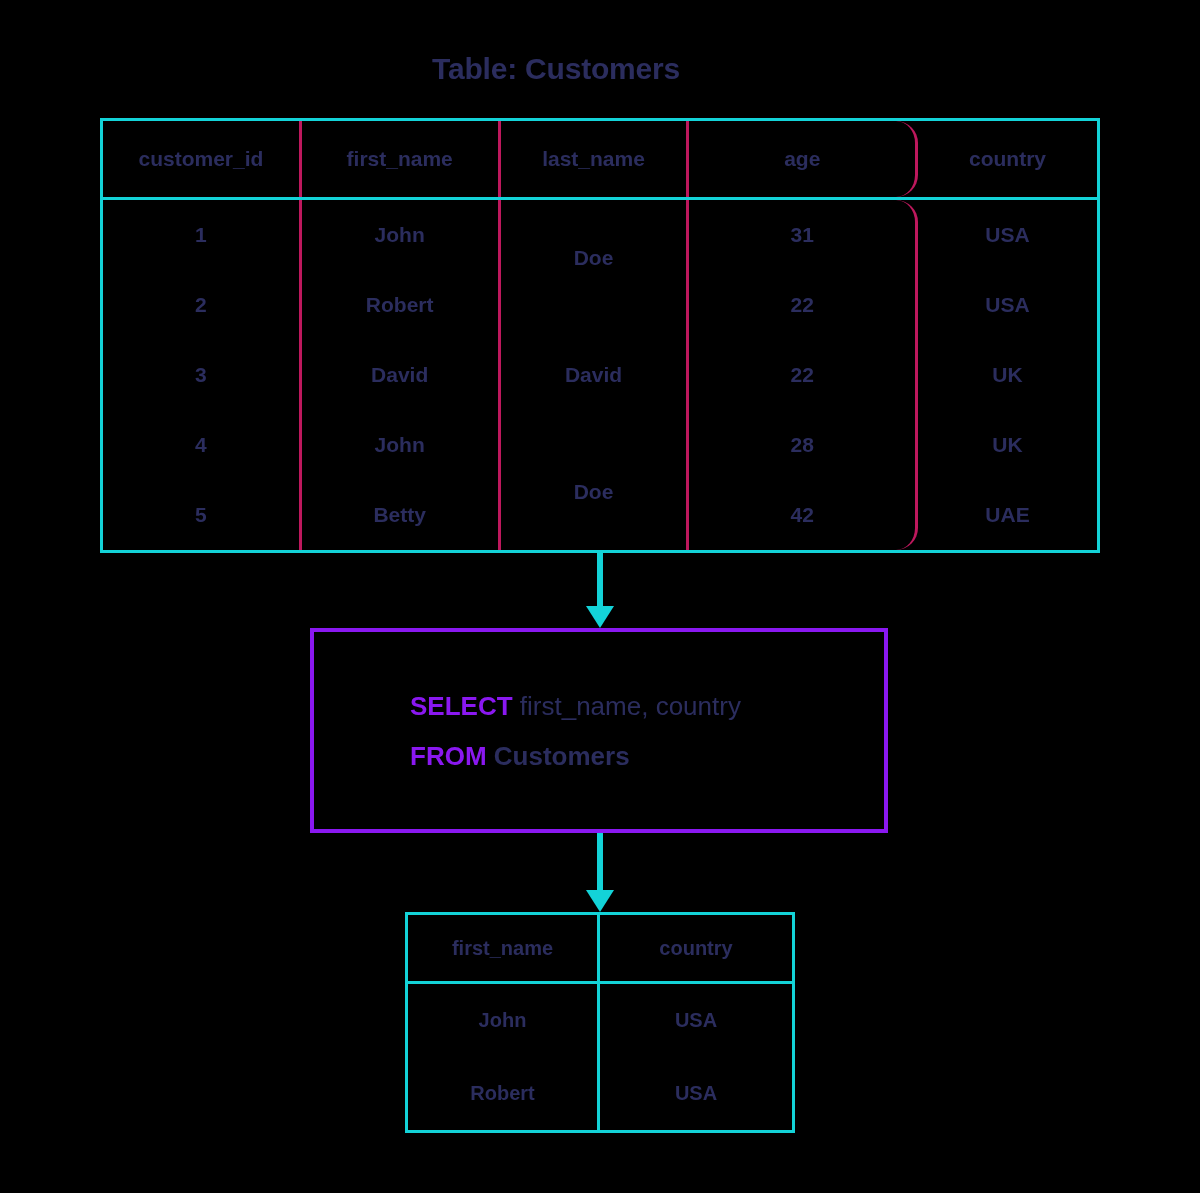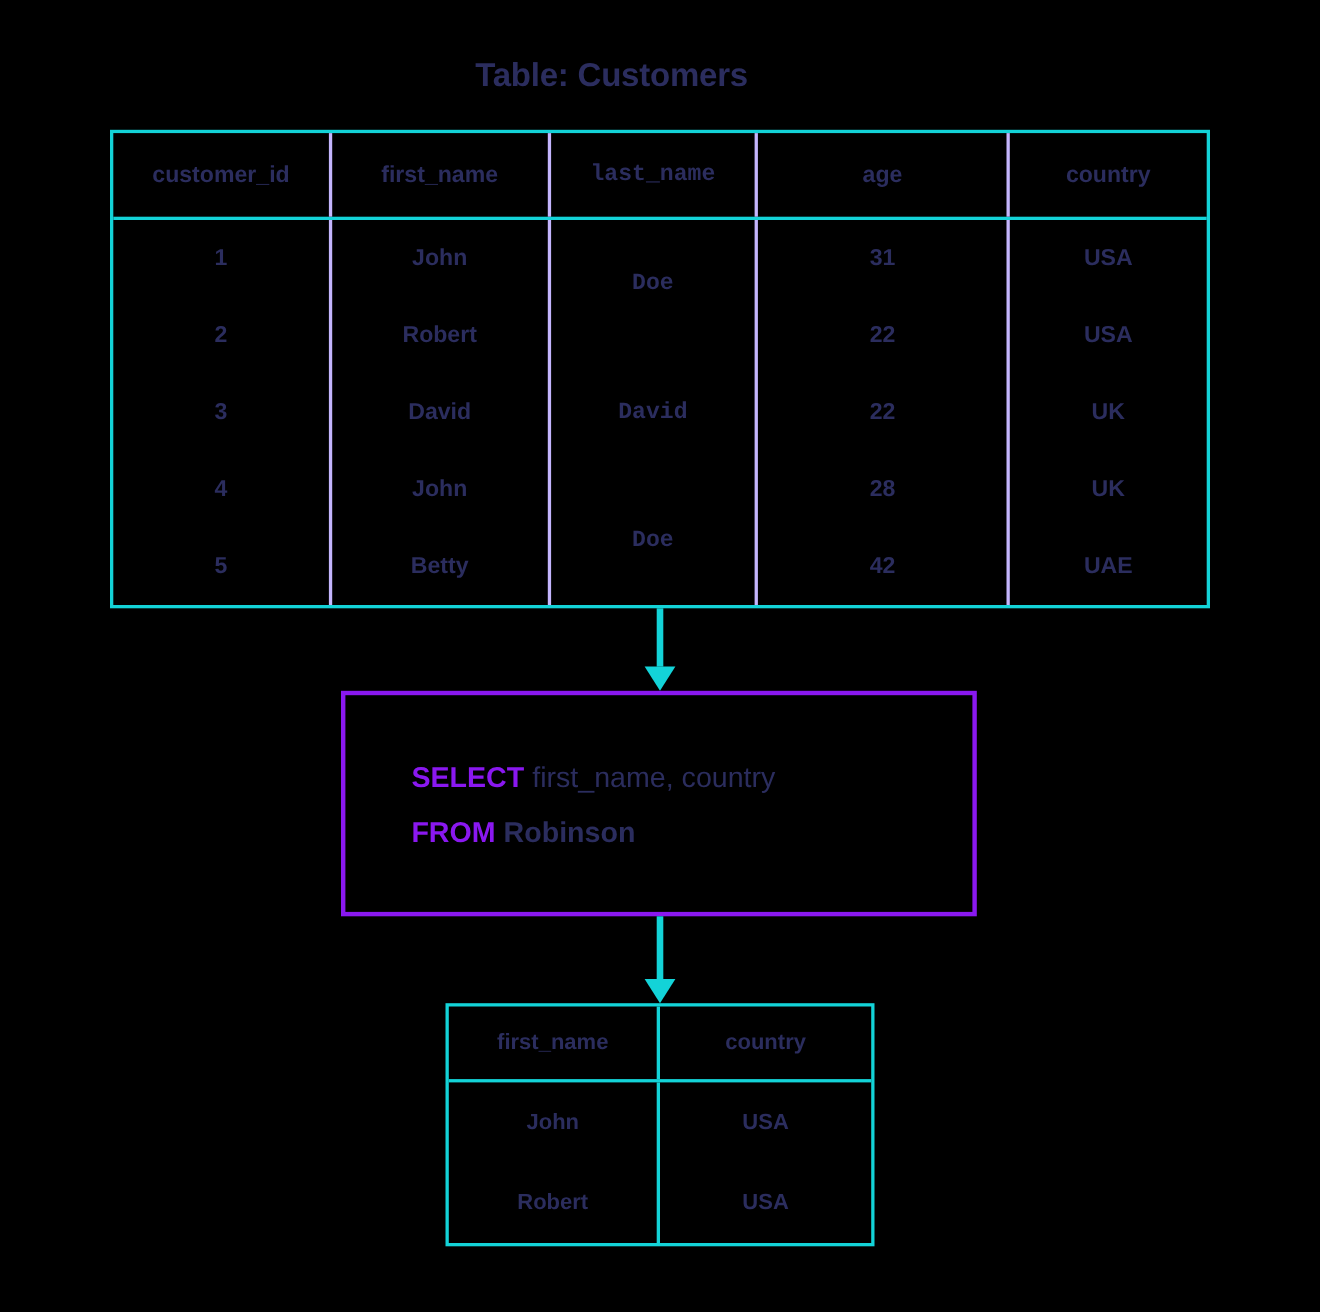--- a/index.html
+++ b/index.html
@@ -45,31 +45,31 @@
     height: 76px;
     border-bottom: 3px solid #13d3d8;
     flex: 0 0 auto;
   }
   .src-body {
     display: flex;
     flex: 1 1 auto;
   }
   .src-col {
     box-sizing: border-box;
-    border-right: 3px solid #c4b5fd;
+    border-right: 3px solid #be185d;
     display: flex;
     flex-direction: column;
   }
   .src-col:last-child { border-right: none; }
 
   
   .c0 { width: 200px; }
   .c1 { width: 200px; }
-  .c2 { width: 190px; font-family: Liberation Mono, monospace; }
-  .c3 { width: 230px; }
+  .c2 { width: 190px; }
+  .c3 { width: 230px; border-radius: 22px; }
   .c4 { width: 180px; }
 
   .head-cell {
     width: 100%;
     height: 100%;
     display: flex;
     align-items: center;
     justify-content: center;
     font-size: 21px;
     font-weight: bold;
@@ -128,20 +128,21 @@
     display: flex;
     flex-direction: column;
     justify-content: center;
     padding-left: 60px;
   }
   .sql-line {
     font-size: 26px;
     line-height: 50px;
     color: #2b2d5e;
     white-space: pre;
+    margin-left: 36px;
   }
   .kw { color: #8a18f0; font-weight: bold; }
   .val { color: #2b2d5e; font-weight: bold; }
   .idn { color: #2b2d5e; }
   .pn { color: #8a18f0; }
 
   
   .res-table {
     position: absolute;
     left: 405px;
@@ -241,21 +242,21 @@
   </div>
 </div>
 
 <div class="arrow" id="arrow-1">
   <div class="shaft"></div>
   <div class="head"></div>
 </div>
 
 <div class="sql-box">
   <div class="sql-line"><span class="kw">SELECT</span><span class="idn"> first_name, country</span></div>
-  <div class="sql-line"><span class="kw">FROM</span><span class="val"> Robinson</span></div>
+  <div class="sql-line"><span class="kw">FROM</span><span class="val"> Customers</span></div>
 </div>
 
 <div class="arrow" id="arrow-2">
   <div class="shaft"></div>
   <div class="head"></div>
 </div>
 
 <div class="res-table">
   <div class="res-head">
     <div class="res-col">

